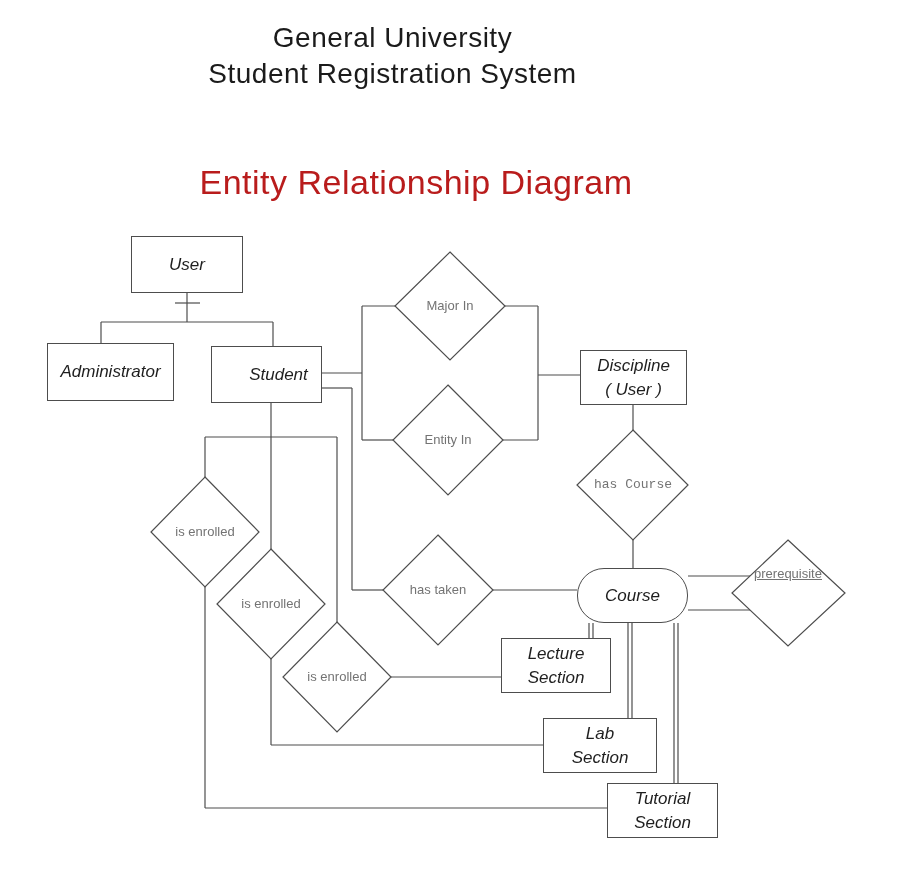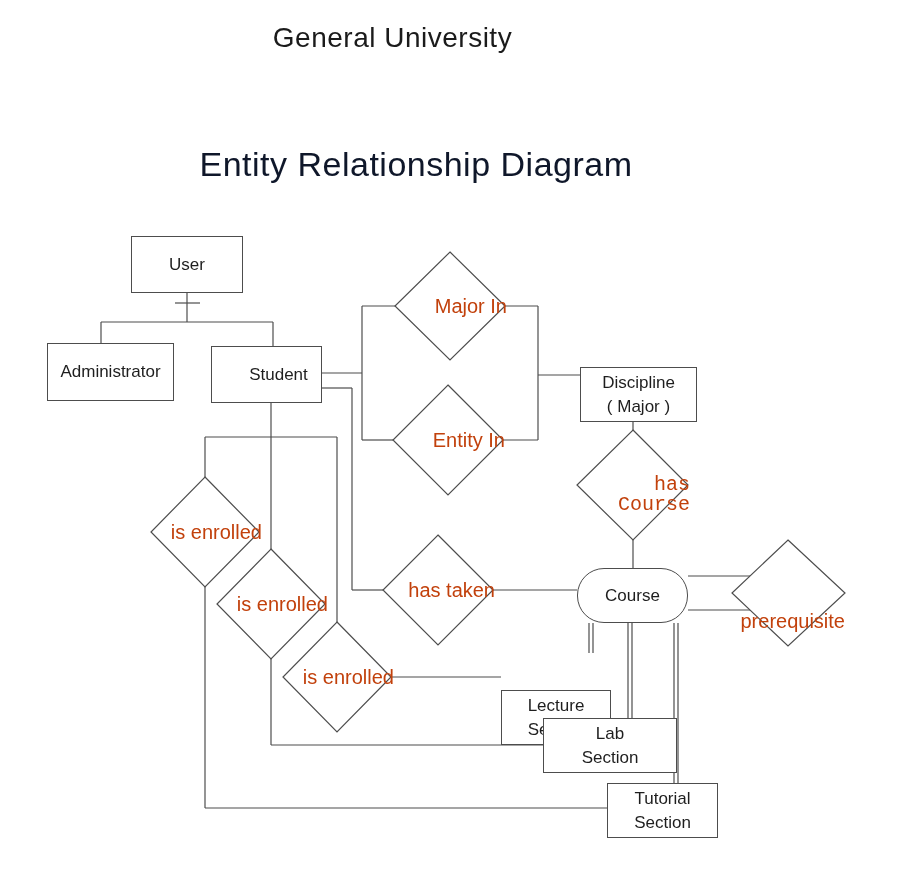--- a/index.html
+++ b/index.html
@@ -16,58 +16,60 @@
     position: absolute;
     left: 35px; top: 20px; width: 715px;
     text-align: center;
     font-size: 28px;
     line-height: 36px;
     letter-spacing: 0.5px;
     color: #1b1b1b;
   }
   .heading {
     position: absolute;
-    left: 58px; top: 145px; width: 716px;
+    left: 58px; top: 163px; width: 716px;
     text-align: center;
     font-size: 34px;
     letter-spacing: 0.5px;
-    color: #0f172a;
+    color: #b91c1c;
   }
   svg.layer { position: absolute; left: 0; top: 0; }
   .entity {
     position: absolute;
     box-sizing: border-box;
     border: 1px solid #4d4d4d;
     background: #ffffff;
     display: flex;
     flex-direction: column;
     align-items: center;
     justify-content: center;
     font-size: 17px;
     line-height: 24px;
     text-align: center;
     color: #1e1e1e;
+    font-style: italic;
   }
   .dlabel {
     position: absolute;
     width: 114px;
-    text-align: right;
-    font-size: 20px;
+    text-align: center;
+    font-size: 13px;
     line-height: 20px;
-    color: #c2410c;
+    color: #737373;
     pointer-events: none;
   }
 </style>
 </head>
 <body>
 
 <div class="stage">
 
   <div class="titles">
     <div>General University</div>
+    <div>Student Registration System</div>
   </div>
   <div class="heading">Entity Relationship Diagram</div>
 
   <svg class="layer" width="912" height="885" viewBox="0 0 912 885">
     <g stroke="#4d4d4d" stroke-width="1.2" fill="none">
 
       <path d="M187,293 V322"></path>
       <path d="M175,303 H200"></path>
       <path d="M101,322 H273"></path>
       <path d="M101,322 V343"></path>
@@ -124,46 +126,46 @@
   </div>
 
   <div class="entity" style="left:47px; top:343px; width:127px; height:58px;">
     <span>Administrator</span>
   </div>
 
   <div class="entity" style="left:211px; top:346px; width:111px; height:57px;padding-left:24px;">
     <span>Student</span>
   </div>
 
-  <div class="entity" style="left:580px; top:350px; width:117px; height:55px;margin-top:17px;">
+  <div class="entity" style="left:580px; top:350px; width:107px; height:55px;">
     <span>Discipline</span>
-    <span>( Major )</span>
+    <span>( User )</span>
   </div>
 
   <div class="entity" style="left:577px; top:568px; width:111px; height:55px;border-radius:27px;">
     <span>Course</span>
   </div>
 
-  <div class="entity" style="left:501px; top:690px; width:110px; height:55px;">
+  <div class="entity" style="left:501px; top:638px; width:110px; height:55px;">
     <span>Lecture</span>
     <span>Section</span>
   </div>
 
-  <div class="entity" style="left:543px; top:718px; width:134px; height:55px;">
+  <div class="entity" style="left:543px; top:718px; width:114px; height:55px;">
     <span>Lab</span>
     <span>Section</span>
   </div>
 
   <div class="entity" style="left:607px; top:783px; width:111px; height:55px;">
     <span>Tutorial</span>
     <span>Section</span>
   </div>
 
   <div class="dlabel" style="left:393px; top:296px;">Major In</div>
   <div class="dlabel" style="left:391px; top:430px;">Entity In</div>
   <div class="dlabel" style="left:576px; top:475px;font-family:Liberation Mono, monospace;">has Course</div>
   <div class="dlabel" style="left:381px; top:580px;">has taken</div>
-  <div class="dlabel" style="left:731px; top:611px;">prerequisite</div>
+  <div class="dlabel" style="left:731px; top:564px;text-decoration:underline;">prerequisite</div>
   <div class="dlabel" style="left:148px; top:522px;">is enrolled</div>
   <div class="dlabel" style="left:214px; top:594px;">is enrolled</div>
   <div class="dlabel" style="left:280px; top:667px;">is enrolled</div>
 
 </div>
 
 </body></html>

